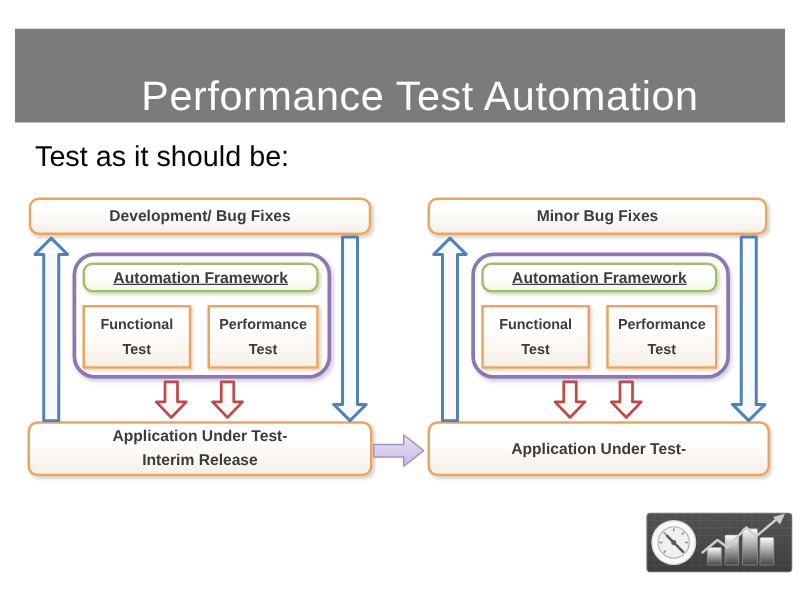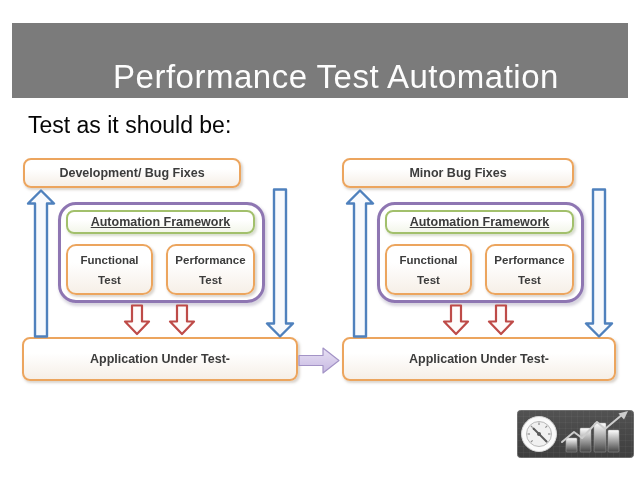--- a/index.html
+++ b/index.html
@@ -20,21 +20,21 @@
     font-weight:400;
   }
   .box{
     position:absolute; box-sizing:border-box;
     border:2.2px solid #eca55e; border-radius:8px;
     background:linear-gradient(180deg,#ffffff 35%,#f6efe7 100%);
     box-shadow:1.5px 2px 2.5px rgba(140,120,100,.32);
     display:flex; flex-direction:column; align-items:center; justify-content:center;
     text-align:center; font-weight:700; color:#3c3c3c; font-size:12.5px; line-height:19px;
   }
-  .box.test{ border-radius:10px; border-width:2.4px; font-size:11.5px; line-height:20px;}
+  .box.test{ border-radius:0; border-width:2.4px; font-size:11.5px; line-height:20px;}
   .box.green{
     border-color:#a2c06c; border-radius:8px;
     background:linear-gradient(180deg,#ffffff 40%,#f3f6ea 100%);
     box-shadow:1.5px 2px 2.5px rgba(135,150,105,.32);
     text-decoration:underline;
   }
   .purple-frame{
     position:absolute; box-sizing:border-box;
     border:3px solid #8e76b2; border-radius:18px; background:transparent;
     box-shadow:1.5px 2.5px 3px rgba(120,110,145,.30);
@@ -46,41 +46,42 @@
 
 <div class="slide">
 
   <div class="title-bar">
     <h1 class="title">Performance Test Automation</h1>
   </div>
 
   <div class="subtitle">Test as it should be:</div>
 
   <div>
-    <div class="box" style="left:23px; top:158px; width:218px; height:30px;">
+    <div class="box" style="left:23px; top:158px; width:274px; height:30px;">
       <span>Development/ Bug Fixes</span>
     </div>
 
     <div class="purple-frame" style="left:58px; top:202px; width:207px; height:101px;"></div>
 
     <div class="box green" style="left:66px; top:210px; width:189px; height:24px;">
       <span>Automation Framework</span>
     </div>
 
     <div class="box test" style="left:66px; top:244px; width:87px; height:51px;">
       <span>Functional</span>
       <span>Test</span>
     </div>
     <div class="box test" style="left:166px; top:244px; width:89px; height:51px;">
       <span>Performance</span>
       <span>Test</span>
     </div>
 
     <div class="box" style="left:22px; top:337px; width:276px; height:44px;">
       <span>Application Under Test-</span>
+      <span>Interim Release</span>
     </div>
 
     <svg class="arrow" style="left:26px; top:189px;" width="30" height="149" viewBox="0 0 30 149">
       <path d="M15 1.5 L28 14.5 L21 14.5 L21 147.5 L9 147.5 L9 14.5 L2 14.5 Z" fill="#f8fafd" stroke="#4f81bd" stroke-width="2.4" stroke-linejoin="round"></path>
     </svg>
     <svg class="arrow" style="left:265px; top:188px;" width="30" height="150" viewBox="0 0 30 150">
       <path d="M9 1.5 L21 1.5 L21 135.5 L28 135.5 L15 148.5 L2 135.5 L9 135.5 Z" fill="#f8fafd" stroke="#4f81bd" stroke-width="2.4" stroke-linejoin="round"></path>
     </svg>
 
     <svg class="arrow" style="left:123px; top:304px;" width="28" height="32" viewBox="0 0 28 32">
@@ -95,21 +96,21 @@
     <defs>
       <linearGradient id="lavGrad" x1="0" y1="0" x2="0" y2="1">
         <stop offset="0" stop-color="#e8e1f4"></stop>
         <stop offset="1" stop-color="#c7b9e2"></stop>
       </linearGradient>
     </defs>
     <path d="M1 10.5 L25 10.5 L25 3 L41 15.5 L25 28 L25 20.5 L1 20.5 Z" fill="url(#lavGrad)" stroke="#a393c6" stroke-width="1.2" stroke-linejoin="round"></path>
   </svg>
 
   <div>
-    <div class="box" style="left:342px; top:158px; width:232px; height:30px;">
+    <div class="box" style="left:342px; top:158px; width:272px; height:30px;">
       <span>Minor Bug Fixes</span>
     </div>
 
     <div class="purple-frame" style="left:377px; top:202px; width:207px; height:101px;"></div>
 
     <div class="box green" style="left:385px; top:210px; width:189px; height:24px;">
       <span>Automation Framework</span>
     </div>
 
     <div class="box test" style="left:385px; top:244px; width:87px; height:51px;">

